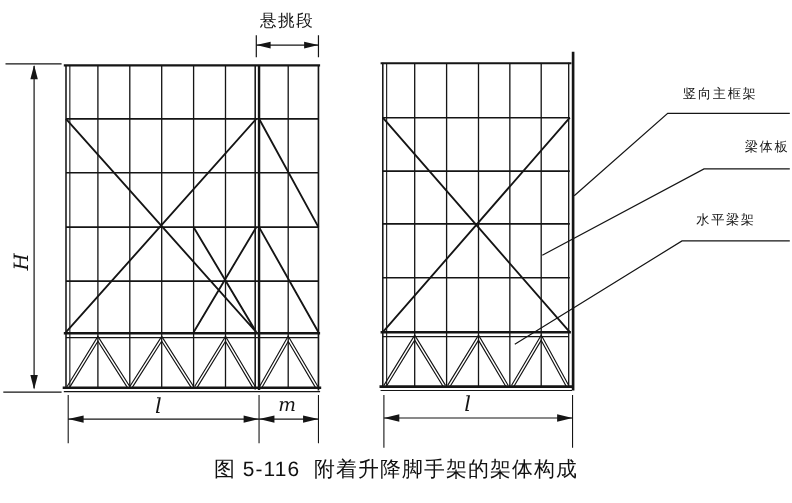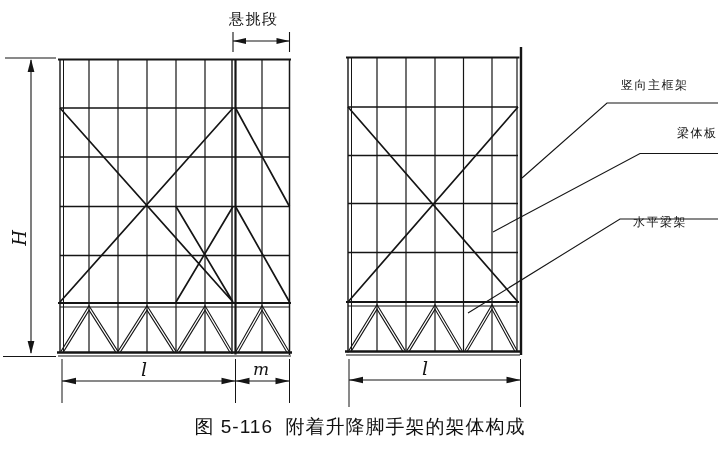--- a/index.html
+++ b/index.html
@@ -114,30 +114,30 @@
       </g>
 
       <g stroke-width="1.1">
         <polyline points="718,103 607,103 522,178"></polyline>
         <polyline points="718,153.5 640,153.5 493,232"></polyline>
         <polyline points="718,219 620,219 468,313"></polyline>
       </g>
     </g>
   </svg>
 
-  <div class="lbl cjk" style="left:229px; top:11px; width:64px; font-size:15px;">悬挑段</div>
+  <div class="lbl cjk" style="left:229px; top:11px; width:64px; text-align:center; font-size:15px;">悬挑段</div>
 
   <div class="lbl dim-it rot" style="left:2px; top:228px; width:36px; height:20px; text-align:center; font-size:18px;">H</div>
 
   <div class="lbl dim-it" style="left:134px; top:359px; width:20px; text-align:center; font-size:19px;">l</div>
 
   <div class="lbl dim-it" style="left:250px; top:360px; width:22px; text-align:center; font-size:17px;">m</div>
 
   <div class="lbl dim-it" style="left:415px; top:358px; width:20px; text-align:center; font-size:19px;">l</div>
 
   <div class="lbl cjk" style="left:621px; top:79px;">竖向主框架</div>
 
   <div class="lbl cjk" style="left:656px; top:127px;margin-left:21px;">梁体板</div>
 
-  <div class="lbl cjk" style="left:633px; top:194px;margin-top:22px;">水平梁架</div>
+  <div class="lbl cjk" style="left:633px; top:194px;">水平梁架</div>
 
   <div class="caption">图 5-116  附着升降脚手架的架体构成</div>
 </div>
 
 </body></html>

